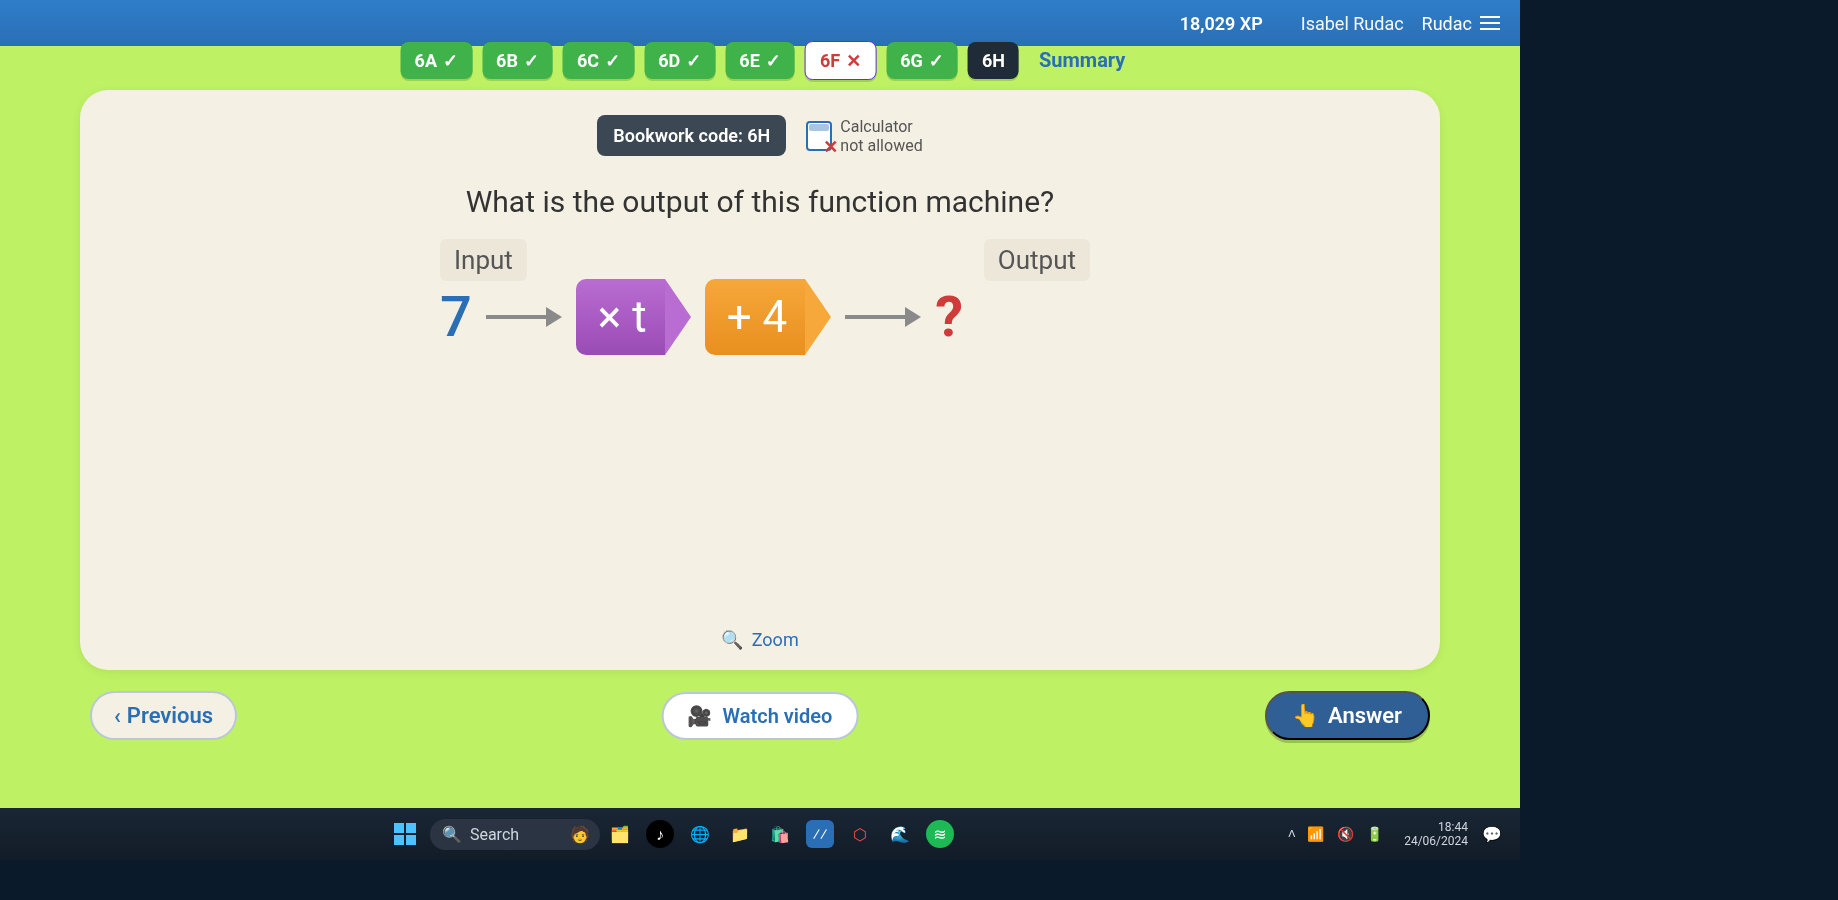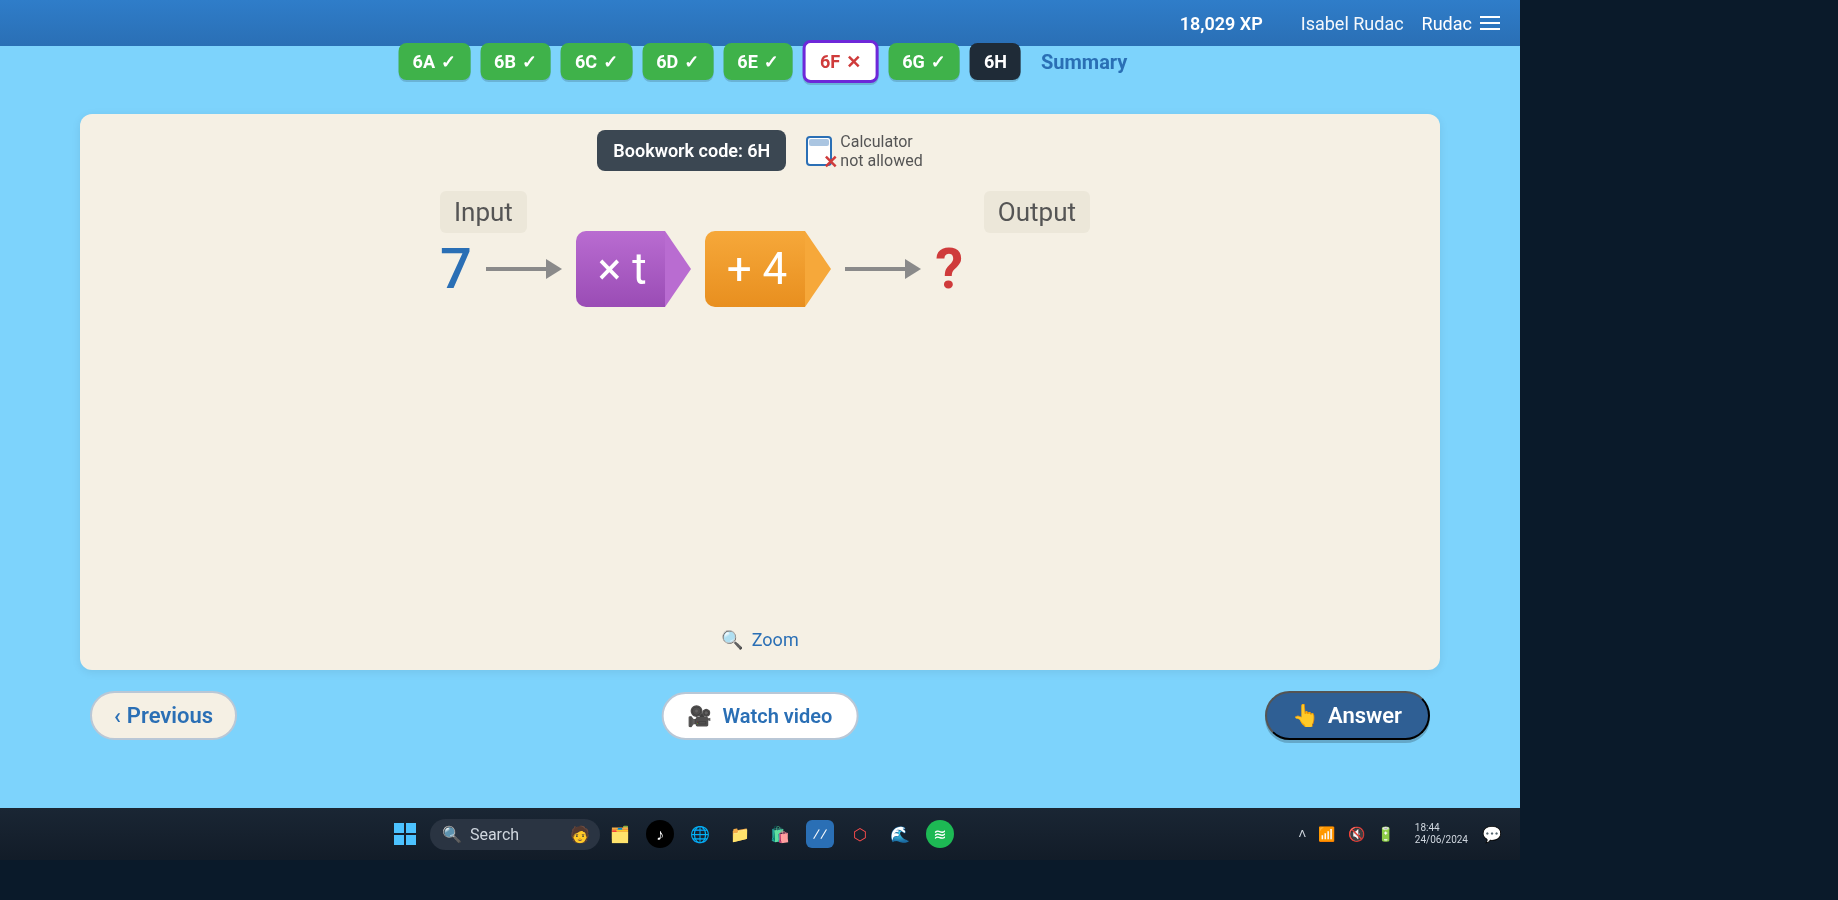--- a/index.html
+++ b/index.html
@@ -1,31 +1,31 @@
 <!DOCTYPE html>
 <html><head>
 <meta charset="utf-8">
 <style>
   * { box-sizing: border-box; margin: 0; padding: 0; font-family: -apple-system, BlinkMacSystemFont, "Segoe UI", Roboto, Arial, sans-serif; }
   body { width: 1838px; height: 900px; background:#0a1a2a; overflow:hidden; position:relative; }
-  .screen { position:absolute; left:0; top:0; width:1520px; height:860px; background:#7dd3fc; }
+  .screen { position:absolute; left:0; top:0; width:1520px; height:860px; background:#bef264; }
   .topbar { position:absolute; left:0; top:0; right:0; height:46px; background:linear-gradient(#2f7dc9,#2a6fb5); display:flex; align-items:center; justify-content:flex-end; padding-right:20px; color:#fff; font-size:18px; gap:18px; }
   .topbar .xp { font-weight:600; }
   .topbar .user { font-weight:400; opacity:.95;margin-left:20px; }
   .menu-btn { display:flex; align-items:center; gap:8px; cursor:pointer; }
   .hamburger { display:inline-flex; flex-direction:column; gap:4px; }
   .hamburger span { width:20px; height:2px; background:#fff; }
   .progress { position:absolute; top:40px; left:50%; transform:translateX(-50%); display:flex; gap:10px; align-items:center;margin-left:8px; }
   .pill { display:flex; align-items:center; gap:6px; padding:8px 14px; border-radius:8px; font-weight:700; font-size:18px; color:#fff; background:#3fb24a; box-shadow:0 2px 0 rgba(0,0,0,.15); cursor:pointer; }
-  .pill.fail { background:#fff; color:#cf3b3b; border:3px solid #6d28d9; }
+  .pill.fail { background:#fff; color:#cf3b3b; border:1px solid #6d28d9; }
   .pill.cur  { background:#1f2b37; color:#fff; }
   .pill.fail .mark { color:#cf3b3b; }
   .pill .mark { font-weight:900; }
   .summary { font-weight:700; color:#2a6fb5; font-size:20px; padding:8px 10px; cursor:pointer; }
-  .card { position:absolute; left:80px; right:80px; top:90px; bottom:190px; background:#f5f0e4; border-radius:12px; box-shadow:0 2px 10px rgba(0,0,0,.08); padding:16px 40px;margin-top:24px; }
+  .card { position:absolute; left:80px; right:80px; top:90px; bottom:190px; background:#f5f0e4; border-radius:28px; box-shadow:0 2px 10px rgba(0,0,0,.08); padding:25px 40px; }
   .meta { display:flex; gap:20px; align-items:center; justify-content:center; }
   .bookwork { background:#3b4752; color:#fff; padding:10px 16px; border-radius:8px; font-size:18px; font-weight:600; }
   .calc { display:flex; gap:8px; align-items:center; color:#555; font-size:16px; }
   .calc-icon { position:relative; width:26px; height:30px; }
   .calc-icon .body { position:absolute; inset:0; border:2px solid #2a6fb5; border-radius:4px; background:#fff; }
   .calc-icon .scr { position:absolute; top:3px; left:3px; right:3px; height:7px; background:#2a6fb5; border-radius:2px; opacity:.4; }
   .calc-icon .x { position:absolute; bottom:-6px; right:-6px; color:#cf3b3b; font-weight:900; font-size:18px; }
   .question { text-align:center; font-size:30px; color:#333; margin-top:28px; }
   .machine { position:relative; margin:60px auto 0; width:640px; }
   .lbl { position:absolute; top:-40px; background:#ece7d9; padding:6px 14px; border-radius:6px; font-size:26px; color:#555; }
@@ -46,21 +46,21 @@
   .prev-btn { position:absolute; left:90px; bottom:120px; border:2px solid #b9c7d6; color:#2a6fb5; background:#f5f0e4; padding:10px 22px; border-radius:28px; font-size:22px; font-weight:600; cursor:pointer; display:flex; gap:6px; align-items:center; }
   .watch-btn { position:absolute; left:50%; transform:translateX(-50%); bottom:120px; border:2px solid #b9c7d6; color:#2a6fb5; background:#fff; padding:10px 24px; border-radius:28px; font-size:20px; font-weight:600; cursor:pointer; display:flex; gap:10px; align-items:center; }
   .ans-btn { position:absolute; right:90px; bottom:120px; background:#2f5f94; color:#fff; padding:10px 26px; border-radius:28px; font-size:22px; font-weight:600; cursor:pointer; display:flex; gap:8px; align-items:center; box-shadow:0 3px 0 rgba(0,0,0,.2); }
   .taskbar { position:absolute; left:0; bottom:0; width:1520px; height:52px; background:linear-gradient(#1a2634,#121c28); display:flex; align-items:center; padding:0 14px; gap:10px; }
   .taskbar .spacer { flex:1; }
   .win-logo { width:22px; height:22px; display:grid; grid-template-columns:1fr 1fr; grid-template-rows:1fr 1fr; gap:2px; }
   .win-logo span:nth-child(1){background:#4cc2ff;} .win-logo span:nth-child(2){background:#4cc2ff;}
   .win-logo span:nth-child(3){background:#4cc2ff;} .win-logo span:nth-child(4){background:#4cc2ff;}
   .search-pill { display:flex; align-items:center; gap:8px; background:#2a3442; border-radius:22px; padding:6px 18px 6px 12px; color:#cfd6de; font-size:16px; min-width:170px; }
   .tb-icon { width:28px; height:28px; border-radius:6px; display:flex; align-items:center; justify-content:center; font-size:16px; color:#fff; cursor:pointer; }
-  .clock { color:#cfd6de; font-size:10px; text-align:left; line-height:1.2; margin-left:10px; }
+  .clock { color:#cfd6de; font-size:12px; text-align:right; line-height:1.2; margin-left:10px; }
   .tray { display:flex; align-items:center; gap:12px; color:#cfd6de; font-size:14px; }
   .tb-center { position:absolute; left:50%; transform:translateX(-50%); display:flex; gap:12px; align-items:center; }
   .taskbar-left { display:flex; gap:14px; align-items:center; margin-left:380px;}
 </style>
 </head>
 <body>
 
 <div class="screen">
 
   <div class="topbar">
@@ -120,20 +120,21 @@
             <div class="scr"></div>
             <div class="x">✕</div>
         </div>
         <div>
           <div>Calculator</div>
           <div>not allowed</div>
         </div>
       </div>
     </div>
 
+    <div class="question">What is the output of this function machine?</div>
 
     <div class="machine">
       <div class="lbl in">Input</div>
       <div class="lbl out">Output</div>
       <div class="row">
         <span class="inputv">7</span>
         <span class="arrow">
             <span class="shaft"></span>
             <span class="head"></span>
           </span>

